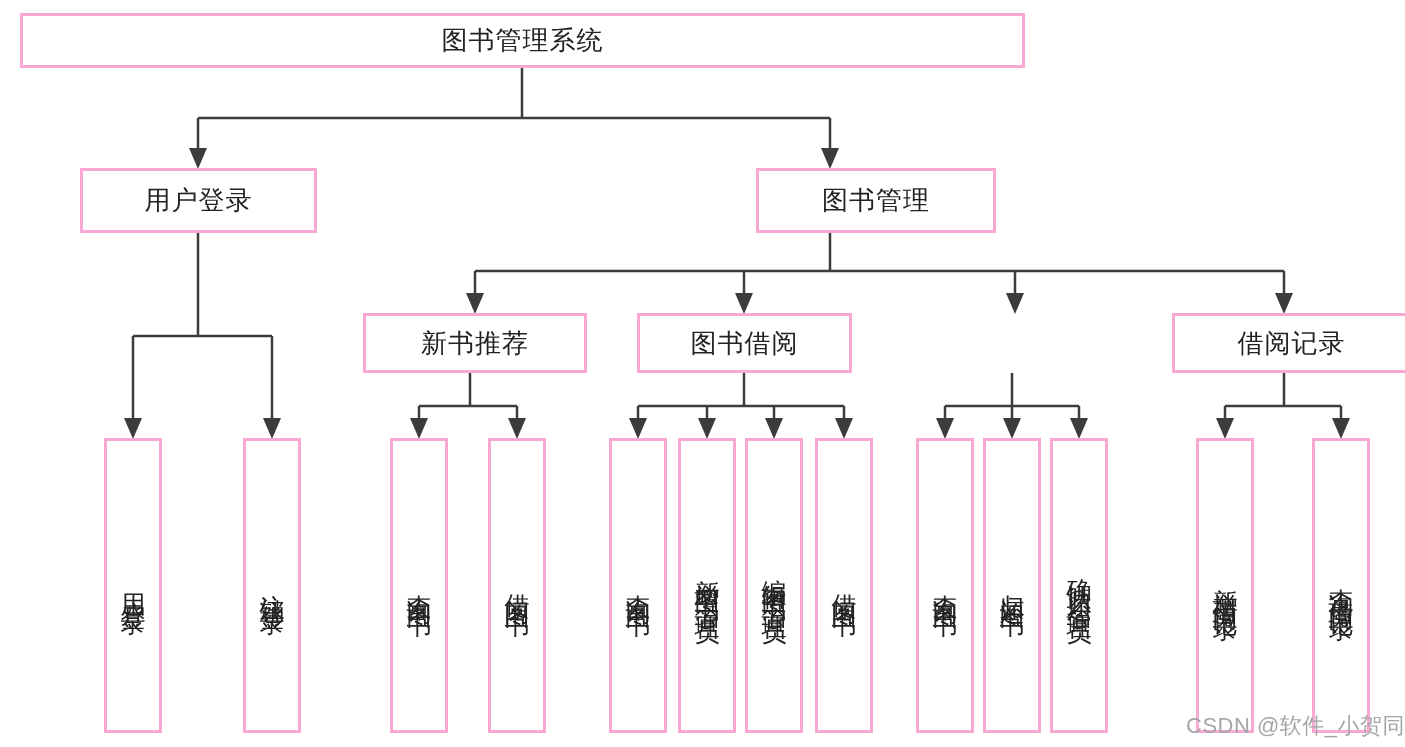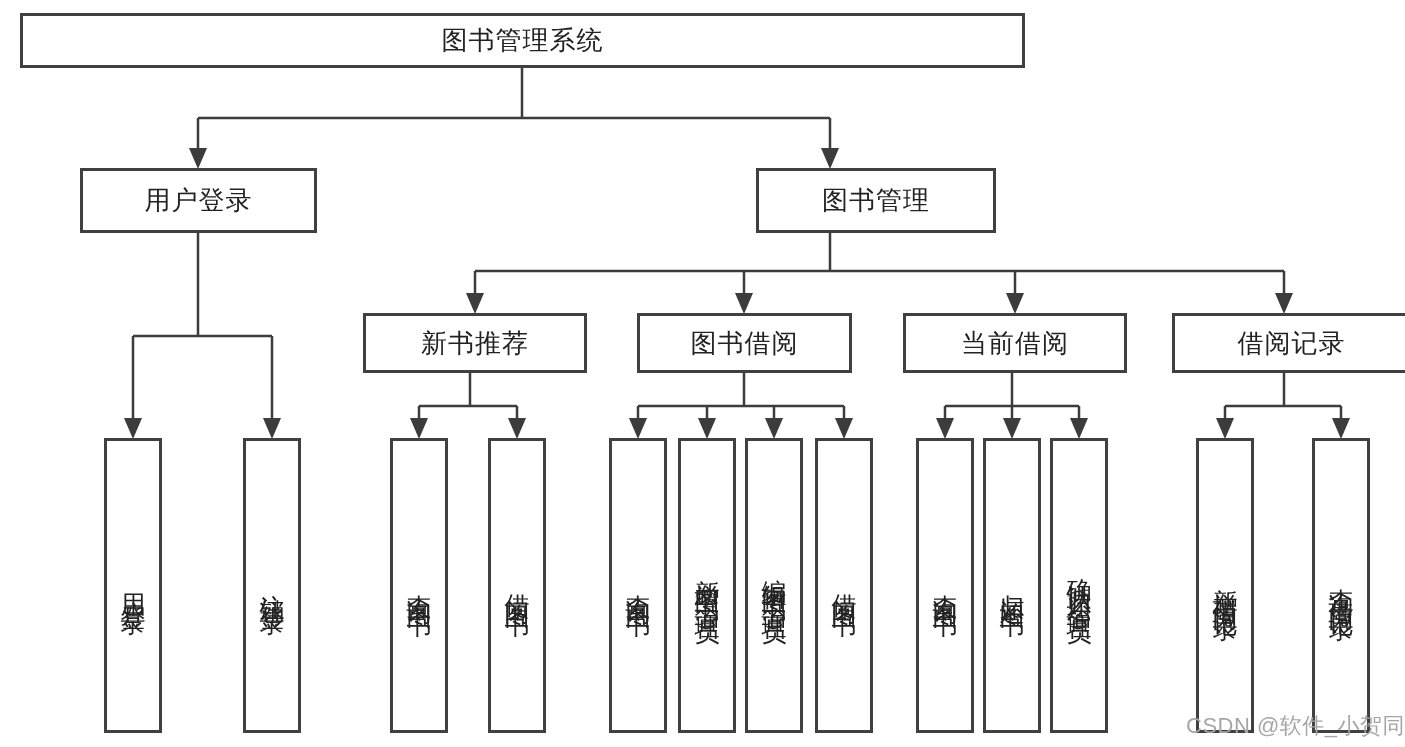--- a/index.html
+++ b/index.html
@@ -14,21 +14,21 @@
   .wires {
     position: absolute;
     left: 0; top: 0;
     width: 1405px; height: 747px;
     pointer-events: none;
   }
   .box {
     position: absolute;
     box-sizing: border-box;
     background: #ffffff;
-    border: 3px solid #404040;
+    border: 3px solid #f9a8d4;
     display: flex;
     align-items: center;
     justify-content: center;
     font-size: 26px;
     color: #222222;
     letter-spacing: 1px;
     white-space: nowrap;
   }
   .box.root      { left: 20px;   top: 13px;  width: 1005px; height: 55px; }
   .box.l2-a      { left: 80px;   top: 168px; width: 237px;  height: 65px; }
@@ -120,21 +120,20 @@
       M1216 418h18l-9 21z M1332 418h18l-9 21z"></path>
   </svg>
 
   <div class="box root">图书管理系统</div>
 
   <div class="box l2-a">用户登录</div>
   <div class="box l2-b">图书管理</div>
 
   <div class="box l3 l3-a">新书推荐</div>
   <div class="box l3 l3-b">图书借阅</div>
-  <div class="box l3 l3-c">当前借阅</div>
   <div class="box l3 l3-d">借阅记录</div>
 
   <div class="box leaf n1">
     <span class="vtext">用户登录</span>
   </div>
   <div class="box leaf n2">
     <span class="vtext">注销登录</span>
   </div>
 
   <div class="box leaf n3">

